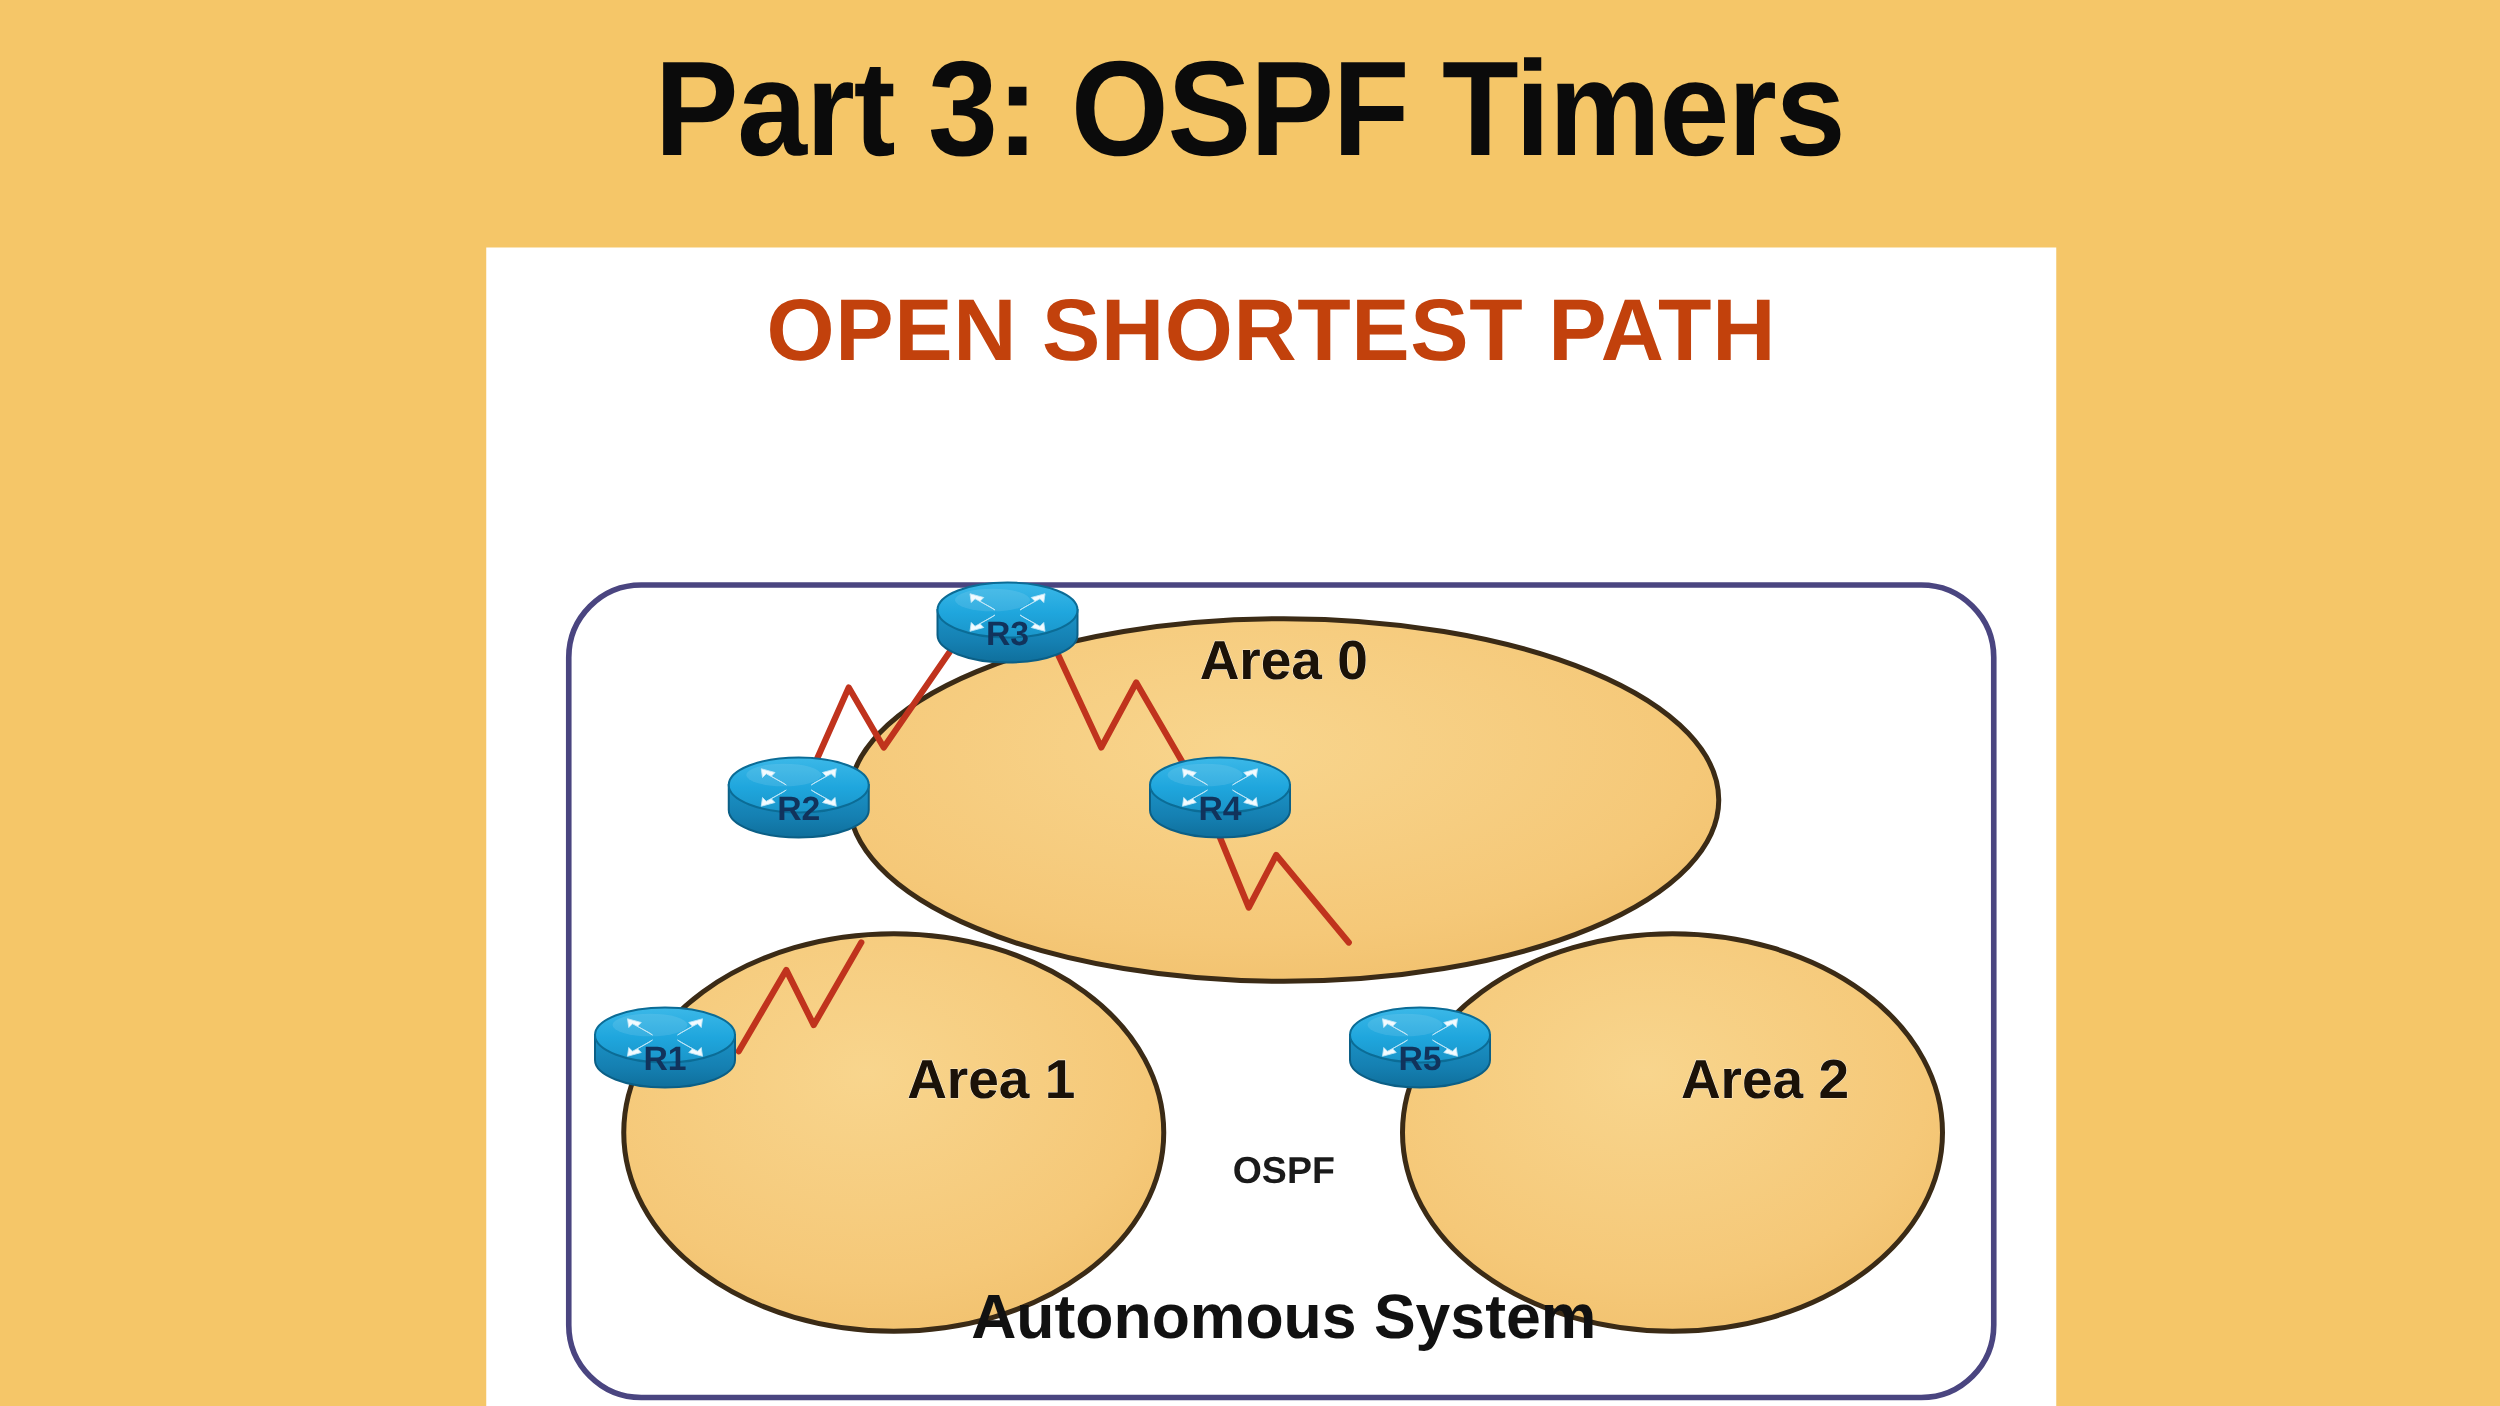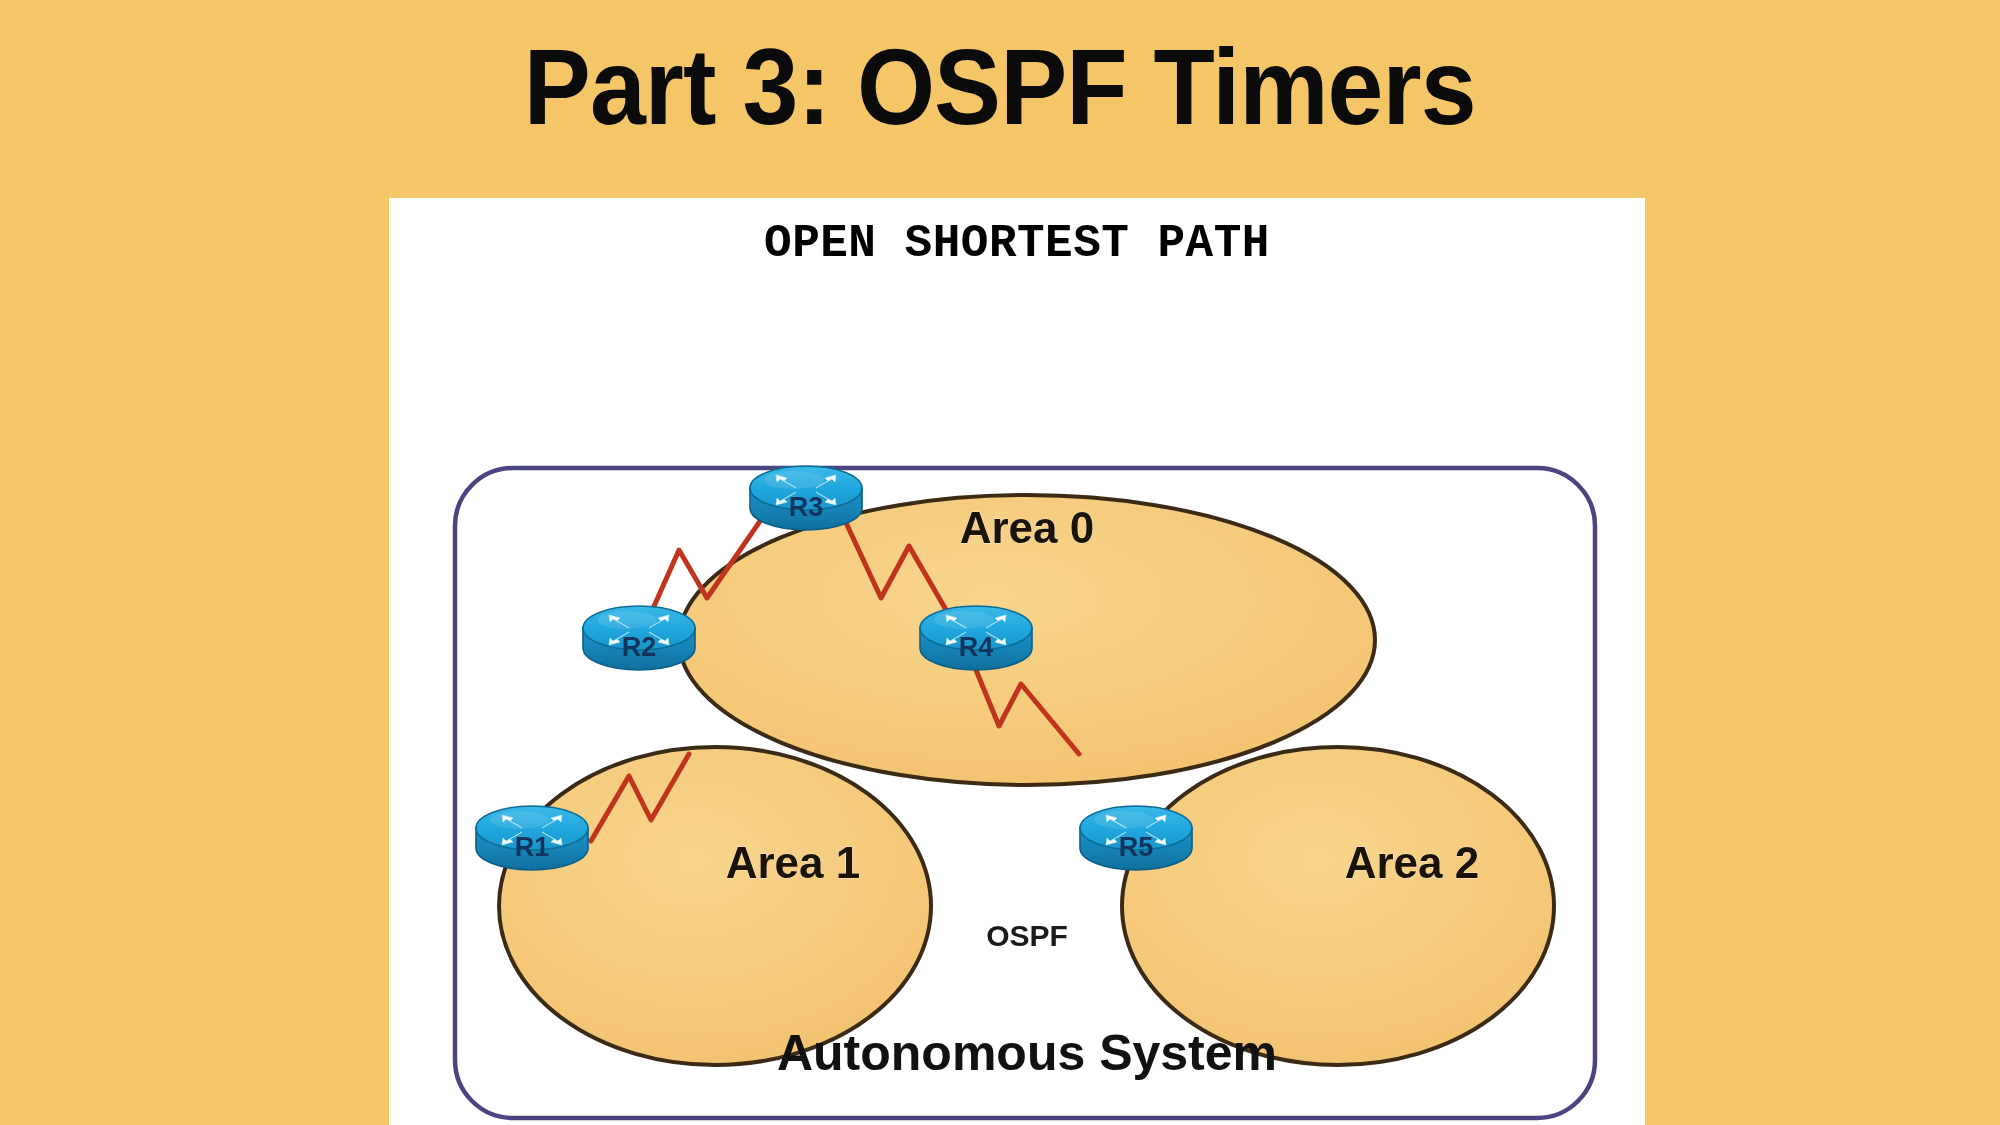--- a/index.html
+++ b/index.html
@@ -51,26 +51,26 @@
     overflow: hidden;
   }
   #headings {
     position: absolute;
     left: 0; top: 0;
     width: 1256px;
     text-align: center;
     padding-top: 10px;
   }
   .heading-line {
-    font-family: Liberation Mono, monospace;
-    font-weight: 700;
-    font-size: 46px;
+    font-family: Liberation Sans, sans-serif;
+    font-weight: 700;
+    font-size: 70px;
     line-height: 1.6;
     letter-spacing: 0.5px;
-    color: #000000;
+    color: #c2410c;
     white-space: nowrap;
   }
   
   #diagram {
     position: absolute;
     left: 0;
     top: 0;
     width: 1256px;
     height: 789px;
   }

